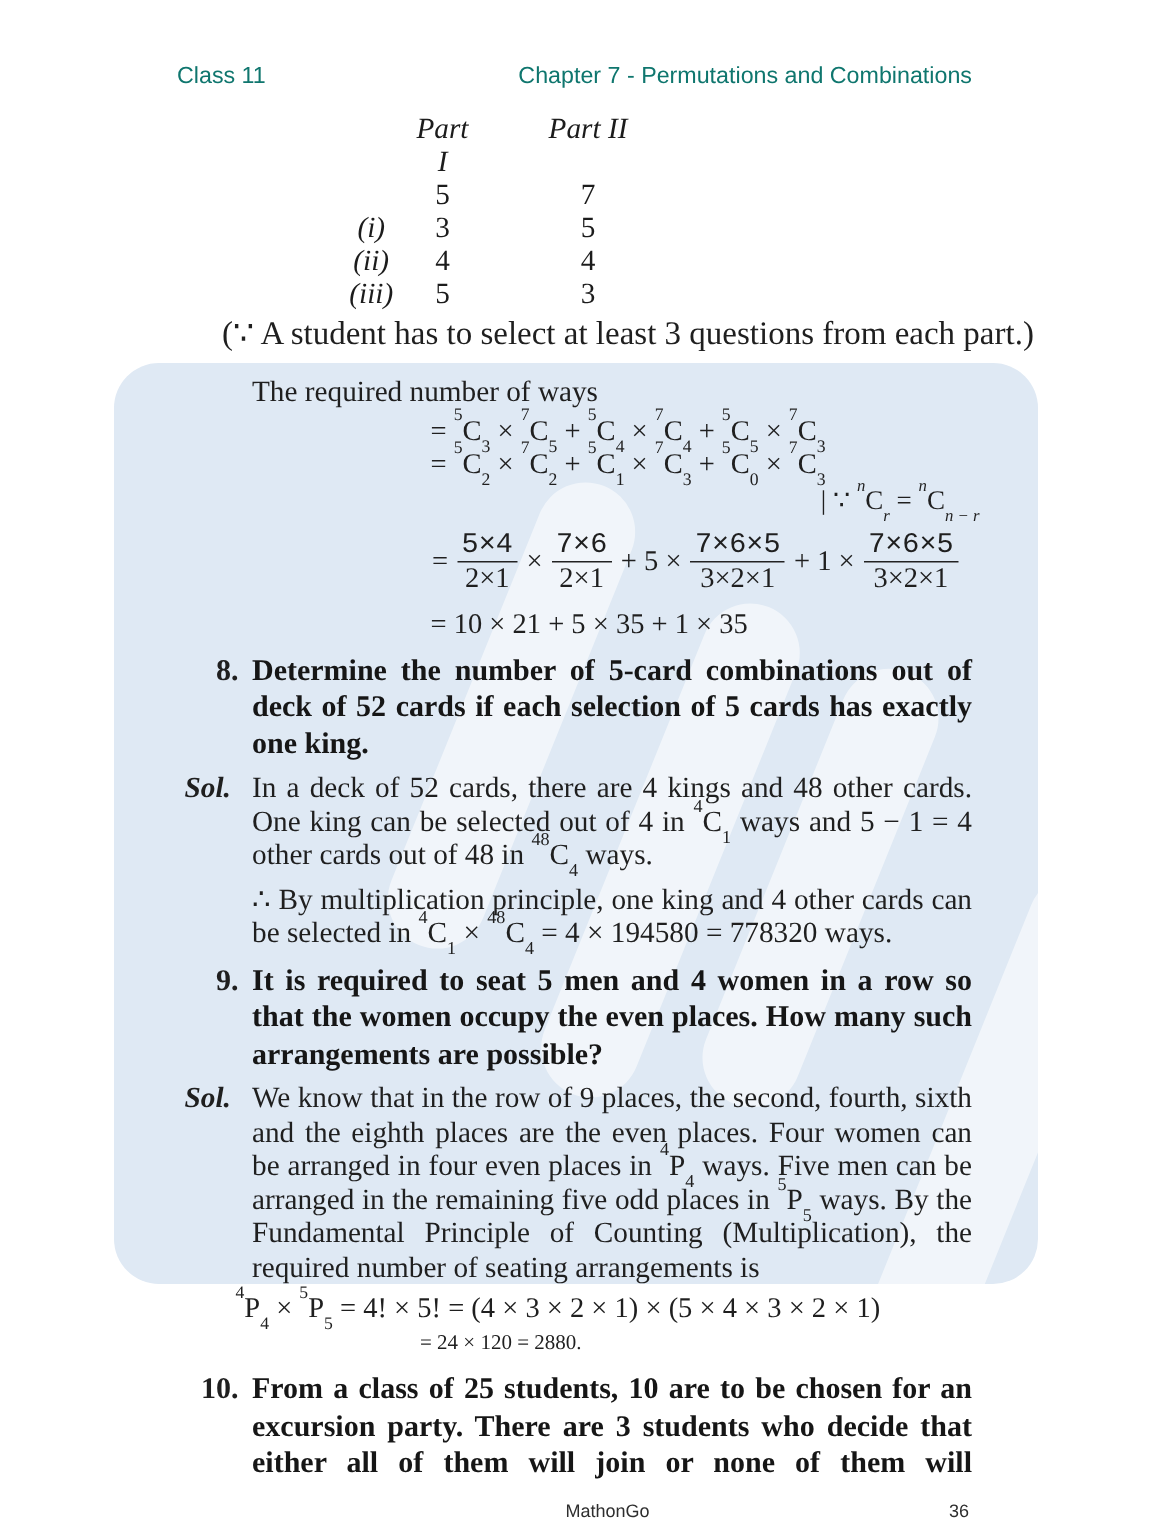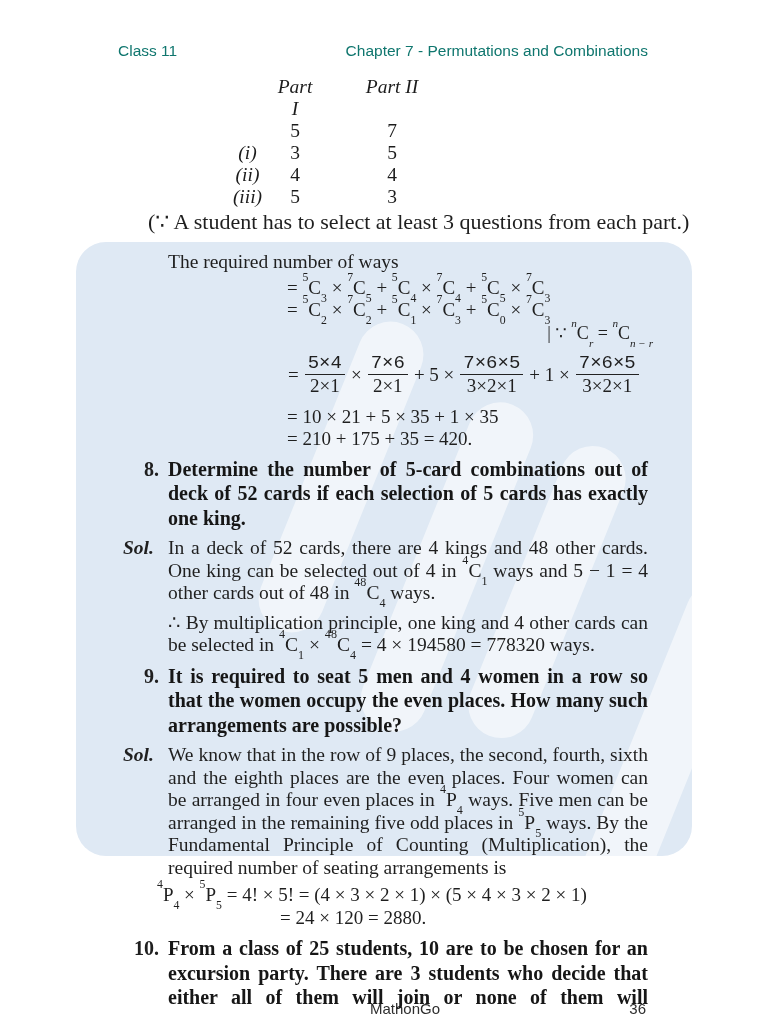--- a/index.html
+++ b/index.html
@@ -72,26 +72,26 @@
   .q.flush-last .qtext{text-align-last:justify;}
 
   
   .sol{display:flex;margin:7px 120px 0 123px;}
   .sol-label{width:45px;flex:none;font-weight:bold;font-size:19.5px;line-height:22.5px;font-style:italic;}
   .sol-body{flex:1;font-size:19.5px;line-height:22.5px;text-align:justify;}
   .sol-body p{margin:0;}
   .sol-body p + p{margin-top:7px;}
 
   .eqline-a{margin:4px 0 0 157px;font-size:19px;line-height:23px;}
-  .eqline-b{margin:0 0 0 280px;font-size:19px;line-height:23px;}
+  .eqline-b{margin:0 0 0 280px;font-size:14px;line-height:23px;}
 
   
   .footer{
     position:absolute;left:0;right:0;bottom:42px;height:20px;
-    font-family:"Liberation Sans", sans-serif;font-size:15px;color:#2e2e2e;padding-left:42px;
+    font-family:"Liberation Sans", sans-serif;font-size:12px;color:#2e2e2e;padding-left:42px;
   }
   .footer .brand{display:block;text-align:center;}
   .footer .pageno{position:absolute;right:122px;top:0;}
 </style>
 </head>
 <body>
 
 <div class="page">
 
   <div class="highlight-panel">
@@ -153,21 +153,20 @@
         <span class="den">3×2×1</span>
       </span>
       <span class="op">+ 1 ×</span>
       <span class="frac">
         <span class="num">7×6×5</span>
         <span class="den">3×2×1</span>
       </span>
     </div>
 
     <div class="eq after-frac">= 10 × 21 + 5 × 35 + 1 × 35</div>
-    <div class="eq">= 210 + 175 + 35 = 420.</div>
 
     <div class="q">
       <span class="qnum">8.</span>
       <span class="qtext">Determine the number of 5-card combinations out of deck of 52 cards if each selection of 5 cards has exactly one king.</span>
     </div>
 
     <div class="sol">
       <span class="sol-label">Sol.</span>
       <span class="sol-body">
         <p>In a deck of 52 cards, there are 4 kings and 48 other cards. One king can be selected out of 4 in <sup>4</sup>C<sub>1</sub> ways and 5 − 1 = 4 other cards out of 48 in <sup>48</sup>C<sub>4</sub> ways.</p>

